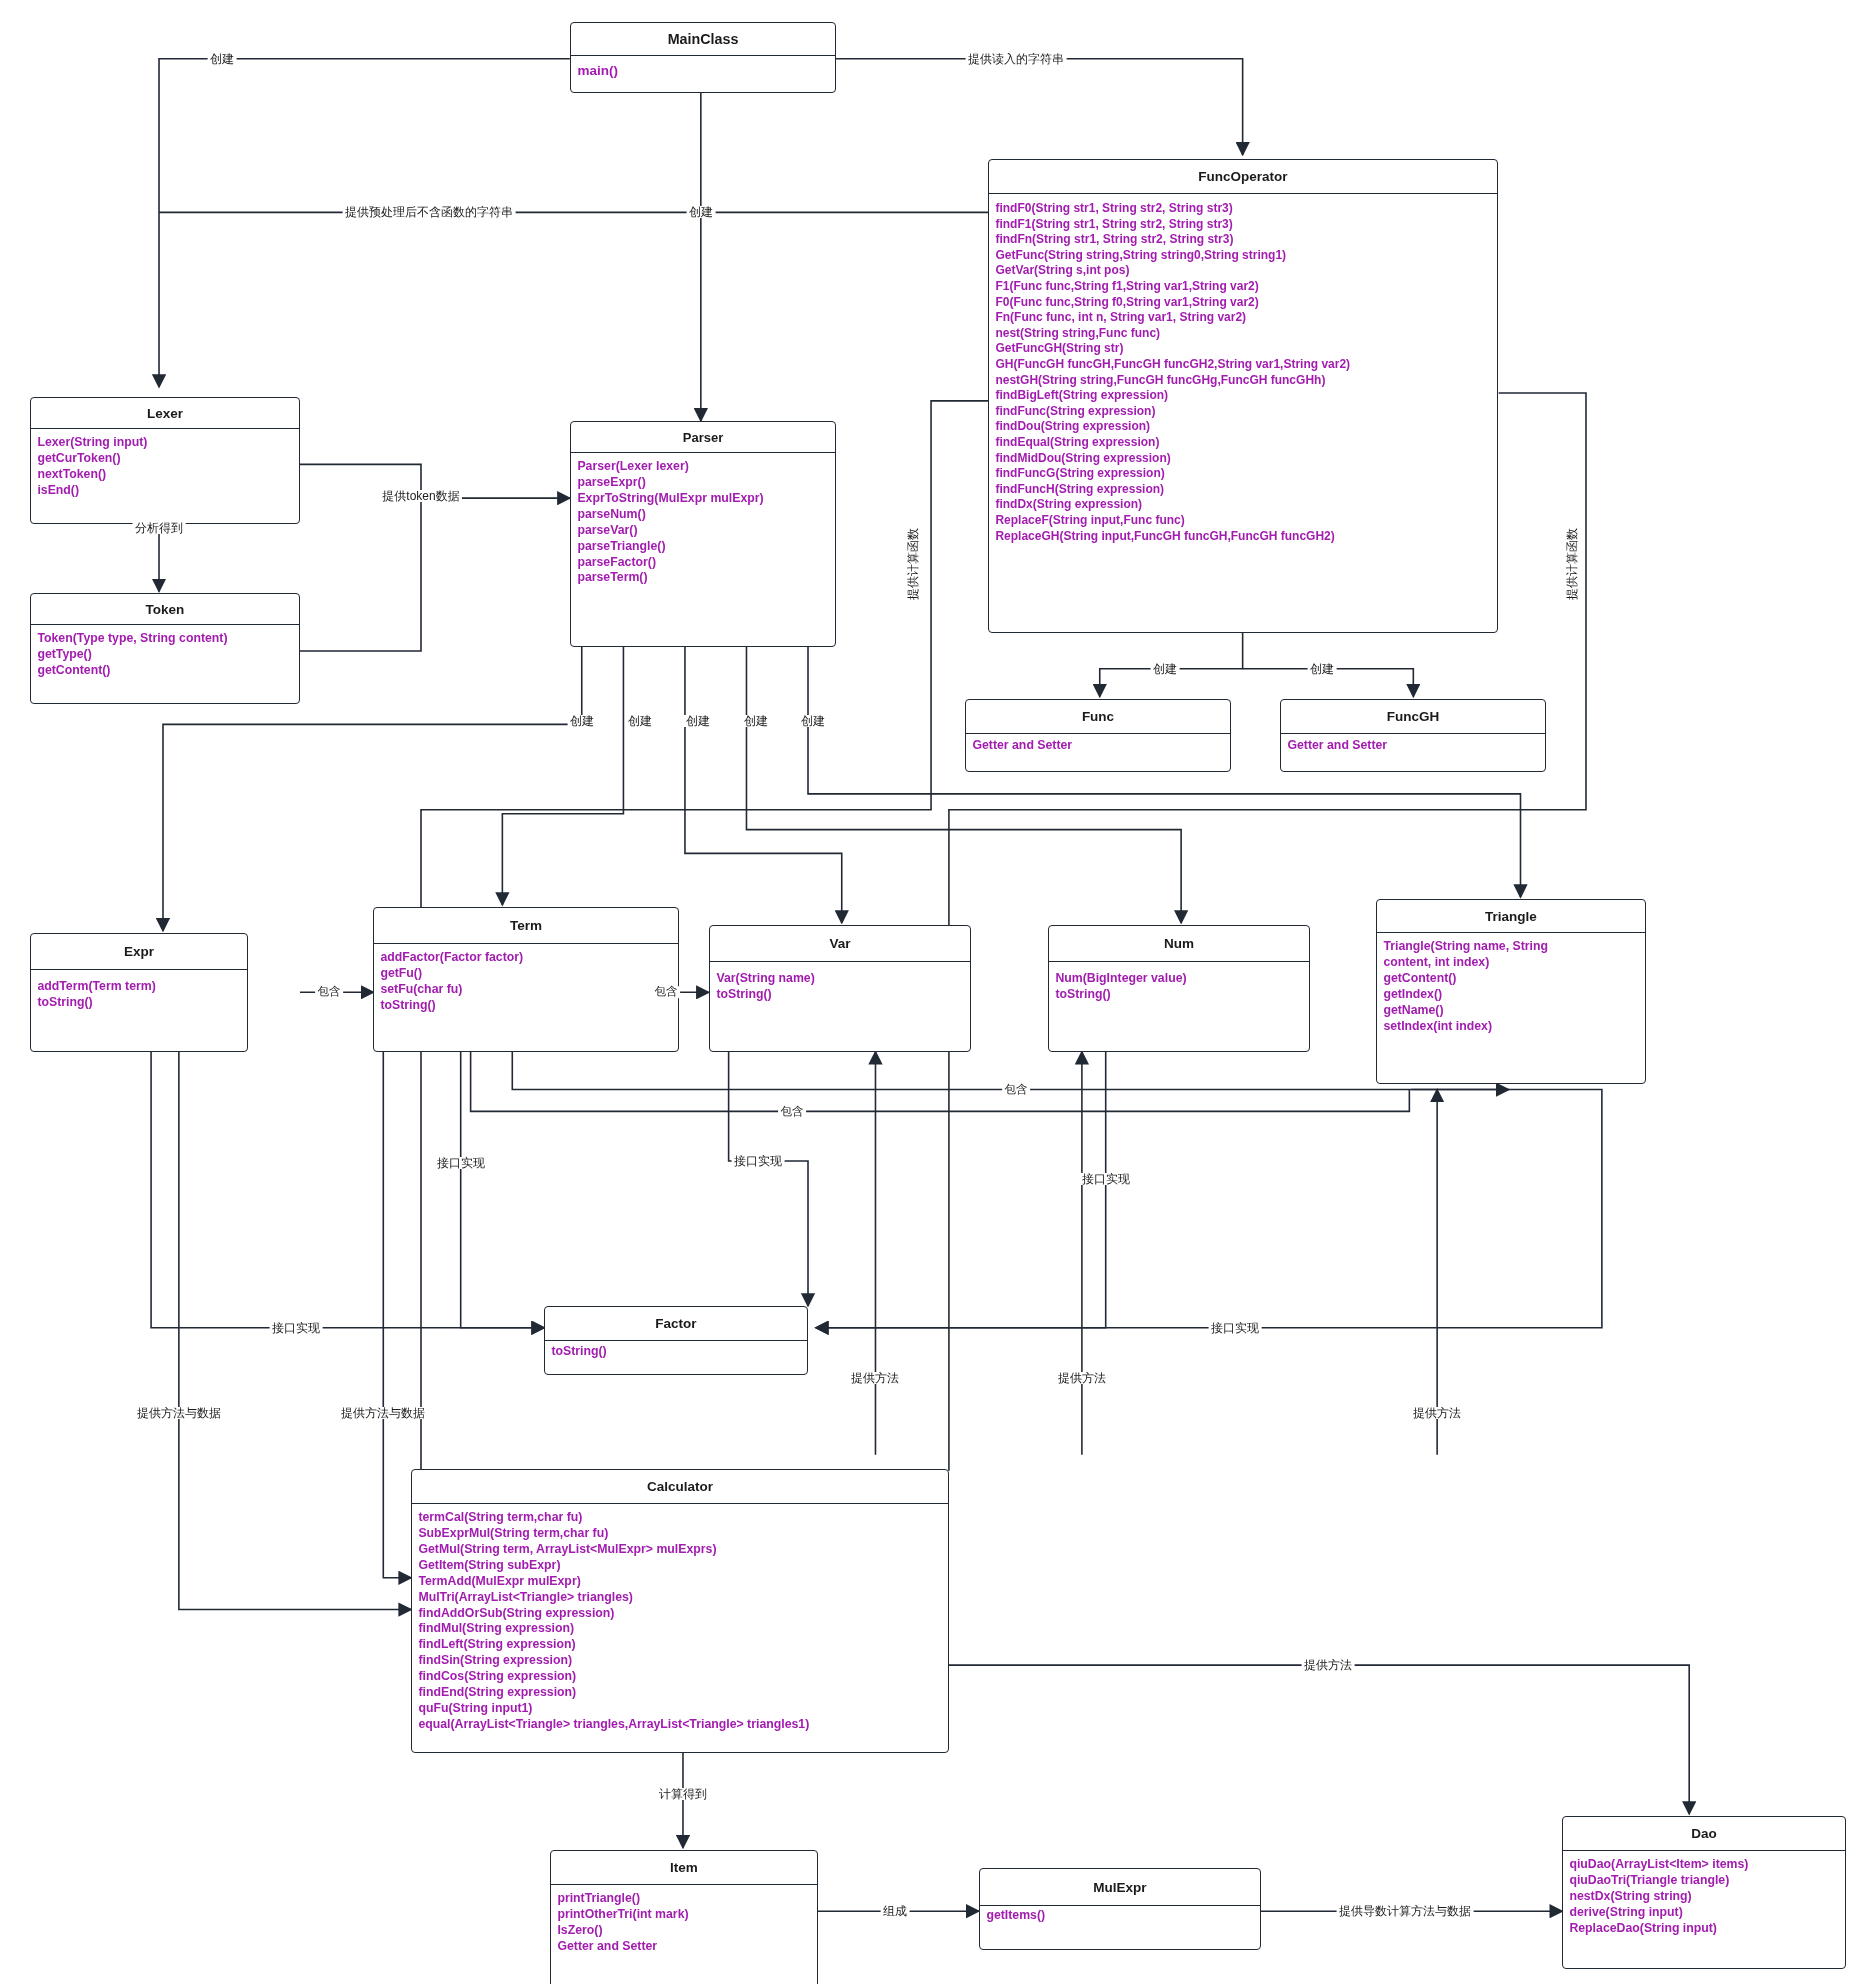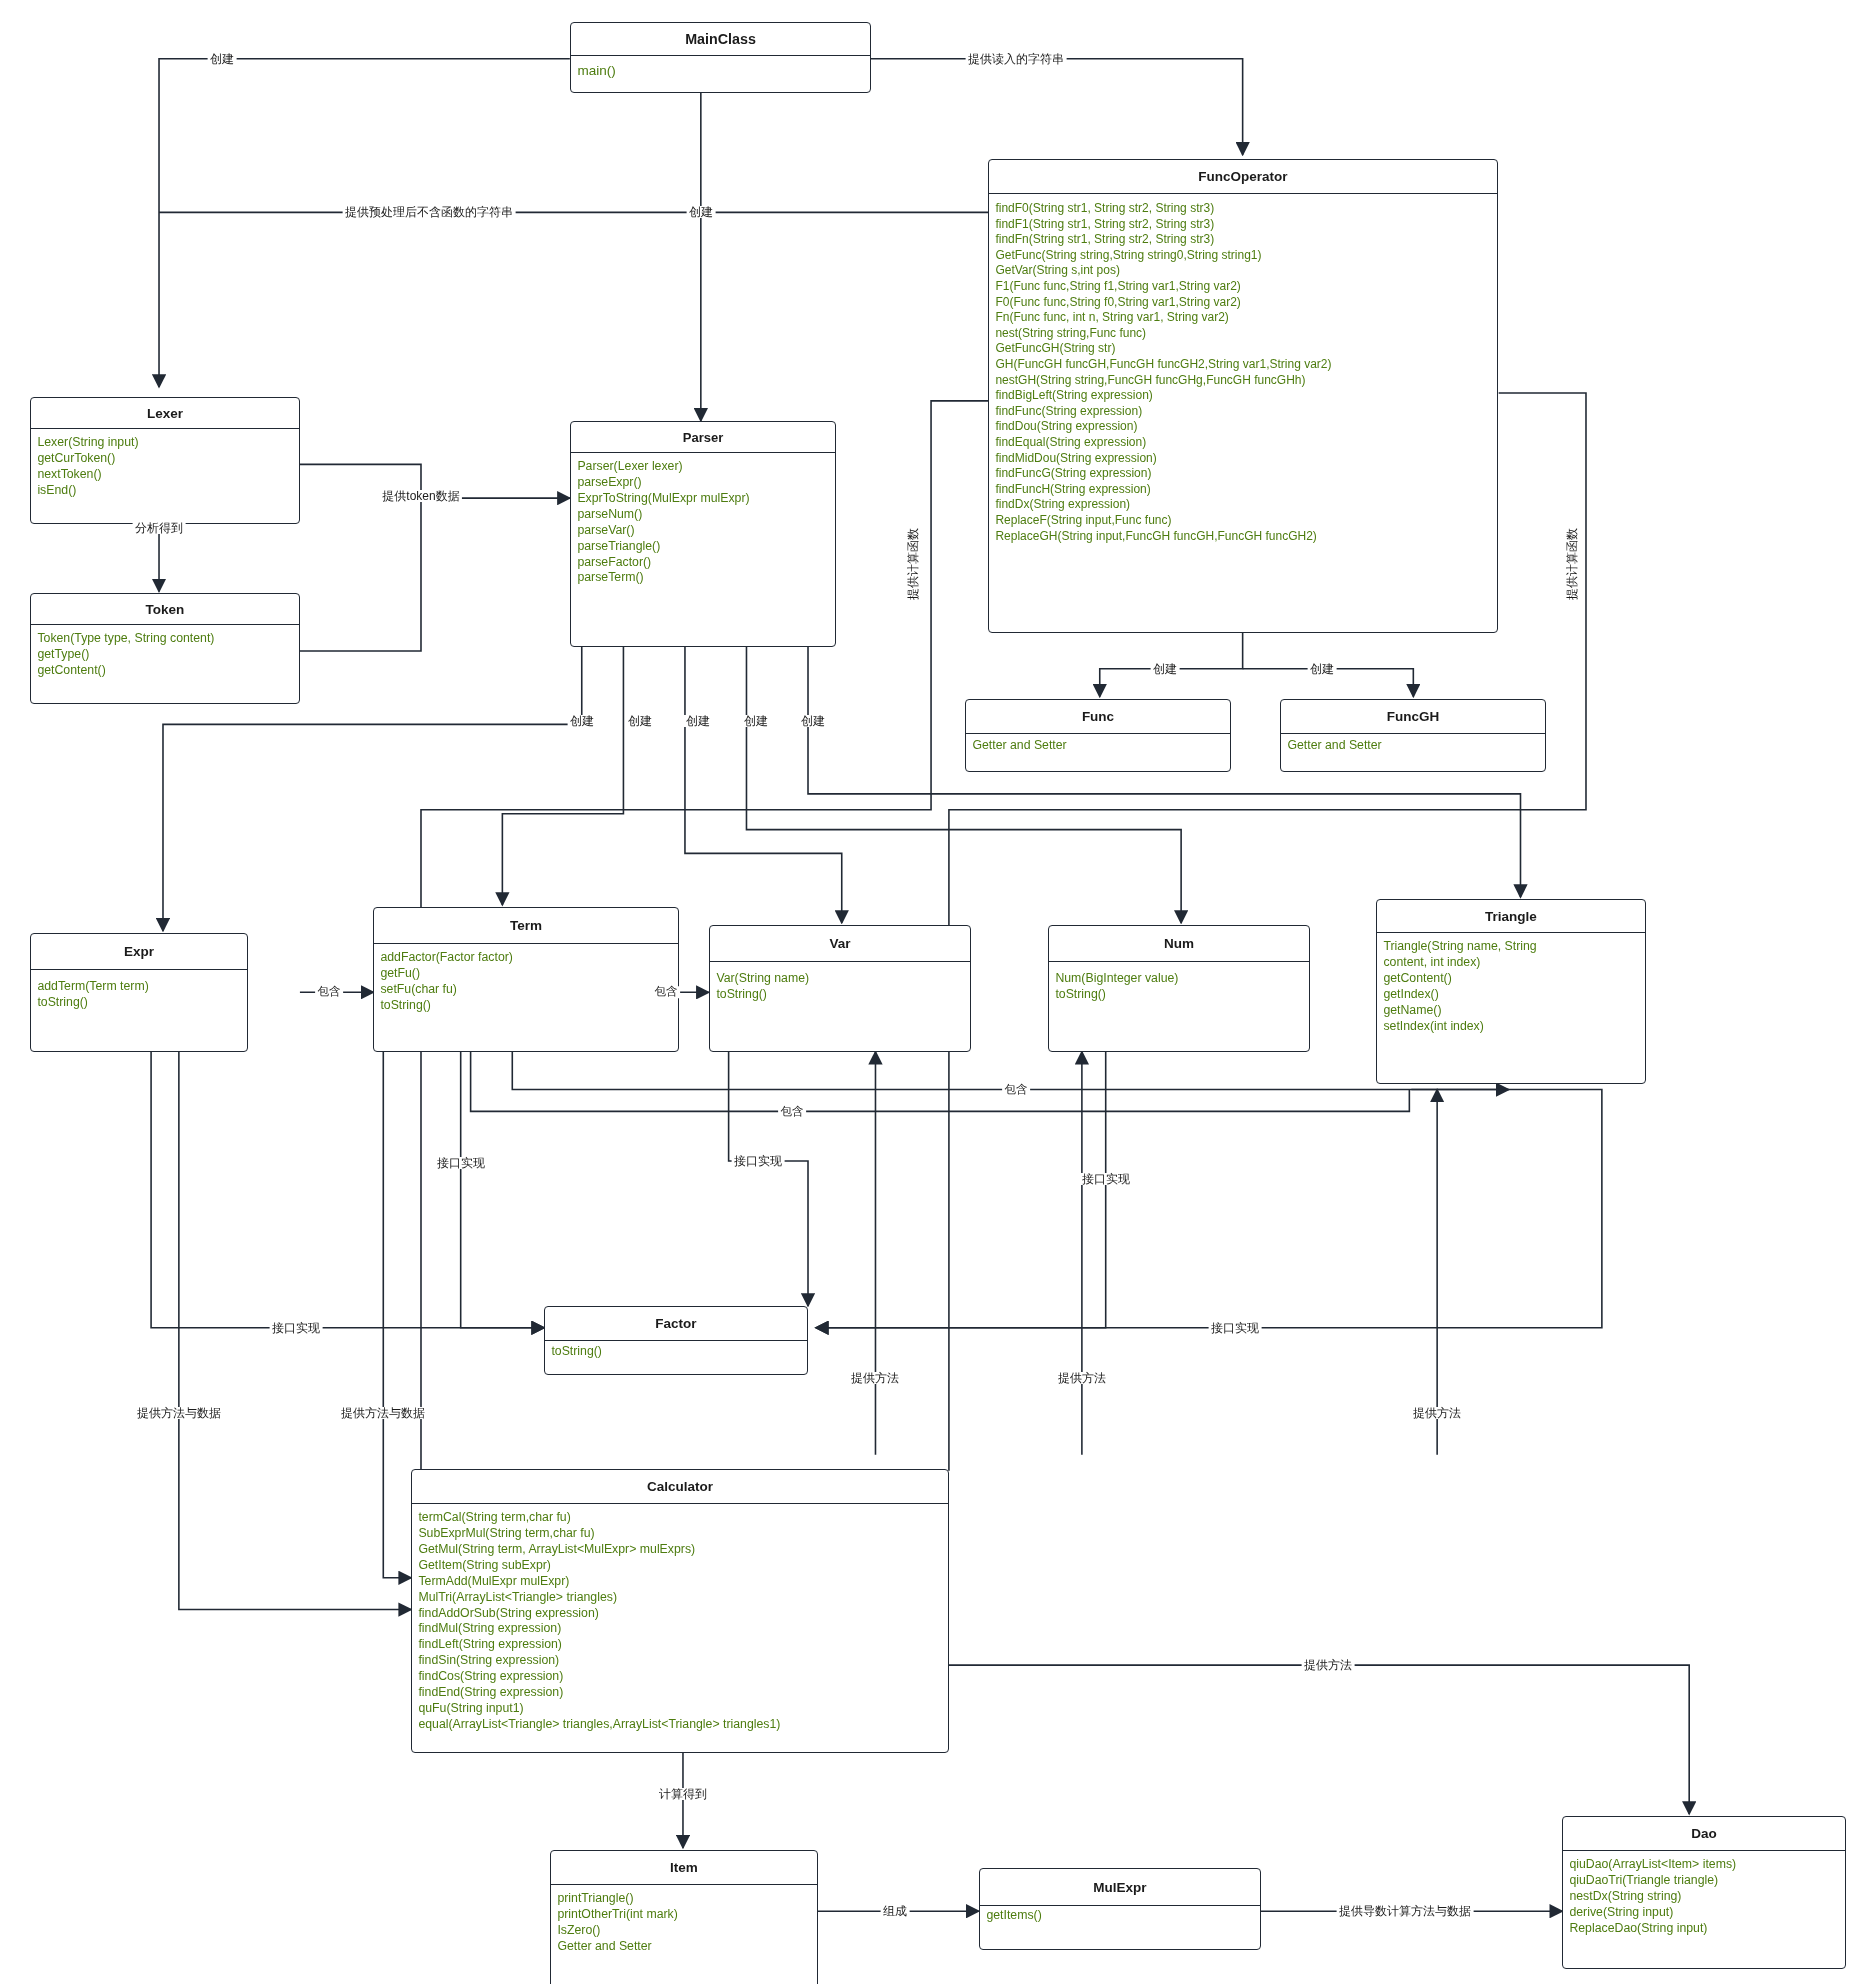--- a/index.html
+++ b/index.html
@@ -39,21 +39,22 @@
     font-weight: bold;
     color: #1b1b1b;
     border-bottom: 1.6px solid #212934;
     display: flex;
     align-items: center;
     justify-content: center;
   }
   .uml .body {
     box-sizing: border-box;
     padding: 5.6px 6.4px 4px 6.4px;
-    color: #4d7c0f;
+    color: #a21caf;
+    font-weight: bold;
   }
   .uml .body .m {
     white-space: pre-wrap;
     line-height: 1.30;
   }
   .edge-label {
     position: absolute;
     background: #ffffff;
     color: #1b1b1b;
     padding: 0 2.4px;
@@ -141,21 +142,21 @@
       <path d="M1720,4415 L1720,4655" marker-end="url(#arr)"></path>
 
       <path d="M2060,4815 L2465,4815" marker-end="url(#arr)"></path>
 
       <path d="M3175,4815 L3935,4815" marker-end="url(#arr)"></path>
 
       <path d="M2390,4195 L4255,4195 L4255,4570" marker-end="url(#arr)"></path>
     </g>
   </svg>
 
-  <div class="uml" style="left:570px; top:22px; width:301px; height:71px; font-size:13.5px;">
+  <div class="uml" style="left:570px; top:22px; width:266px; height:71px; font-size:13.5px;">
     <div class="hdr" style="height:33px; font-size:14.3px;">
       <span>MainClass</span>
     </div>
     <div class="body">
       <div class="m">main()</div>
     </div>
   </div>
 
   <div class="uml" style="left:988px; top:159px; width:510px; height:474px; font-size:12px;">
     <div class="hdr" style="height:34px; font-size:13.5px;">

